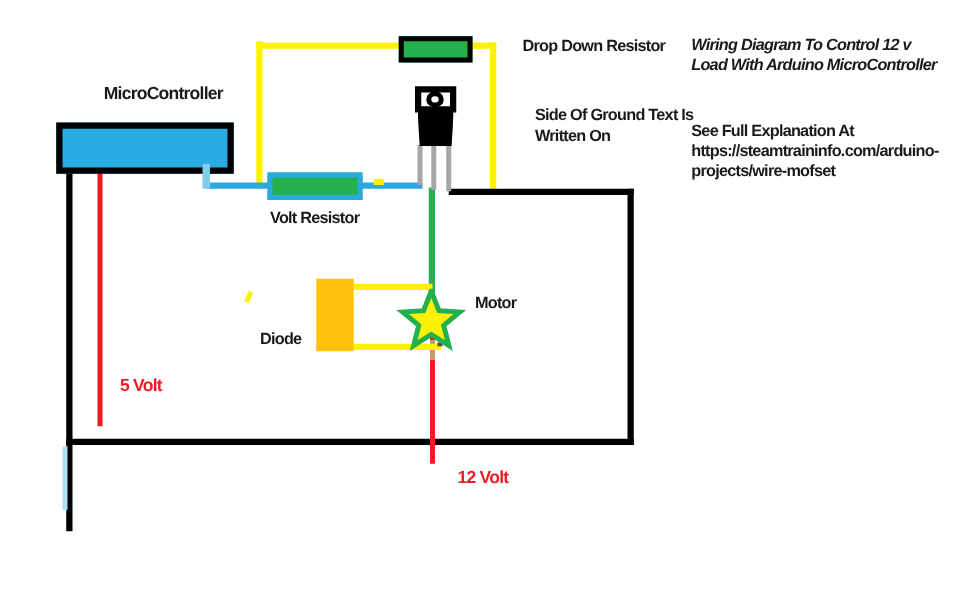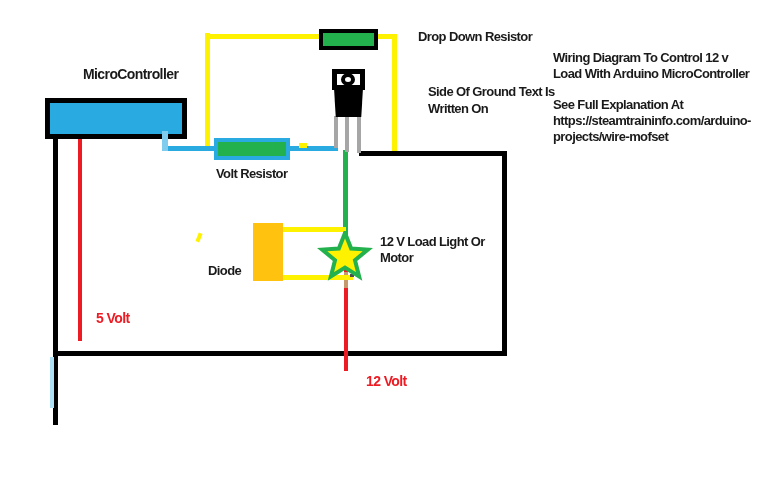--- a/index.html
+++ b/index.html
@@ -134,35 +134,34 @@
 
   <div class="lbl" style="left:67px; top:66px; font-size:14px;padding-left:16px;">MicroController</div>
 
   <div class="lbl" style="left:418px; top:29px;">Drop Down Resistor</div>
 
   <div class="lbl" style="left:216px; top:166px;">Volt Resistor</div>
 
   <div class="lbl" style="left:208px; top:239px;margin-top:24px;">Diode</div>
 
   <div class="lbl" style="left:380px; top:234px;">
-    <div>12 V Load Light Or</div>
     <div>Motor</div>
   </div>
 
-  <div class="lbl lbl-red" style="left:96px; top:310px; font-size:14px;">5 Volt</div>
+  <div class="lbl lbl-red" style="left:96px; top:300px; font-size:14px;">5 Volt</div>
 
   <div class="lbl lbl-red" style="left:366px; top:373px; font-size:14px;">12 Volt</div>
 
 
   <div class="lbl" style="left:428px; top:83px; line-height:17px;">
     <div>Side Of Ground Text Is</div>
     <div>Written On</div>
   </div>
 
-  <div class="lbl" style="left:553px; top:50px;">
+  <div class="lbl" style="left:553px; top:28px;font-style:italic;">
     <div>Wiring Diagram To Control 12 v</div>
     <div>Load With Arduino MicroController</div>
   </div>
 
   <div class="lbl" style="left:553px; top:97px;">
     <div>See Full Explanation At</div>
     <div>https://steamtraininfo.com/arduino-</div>
     <div>projects/wire-mofset</div>
   </div>
 

